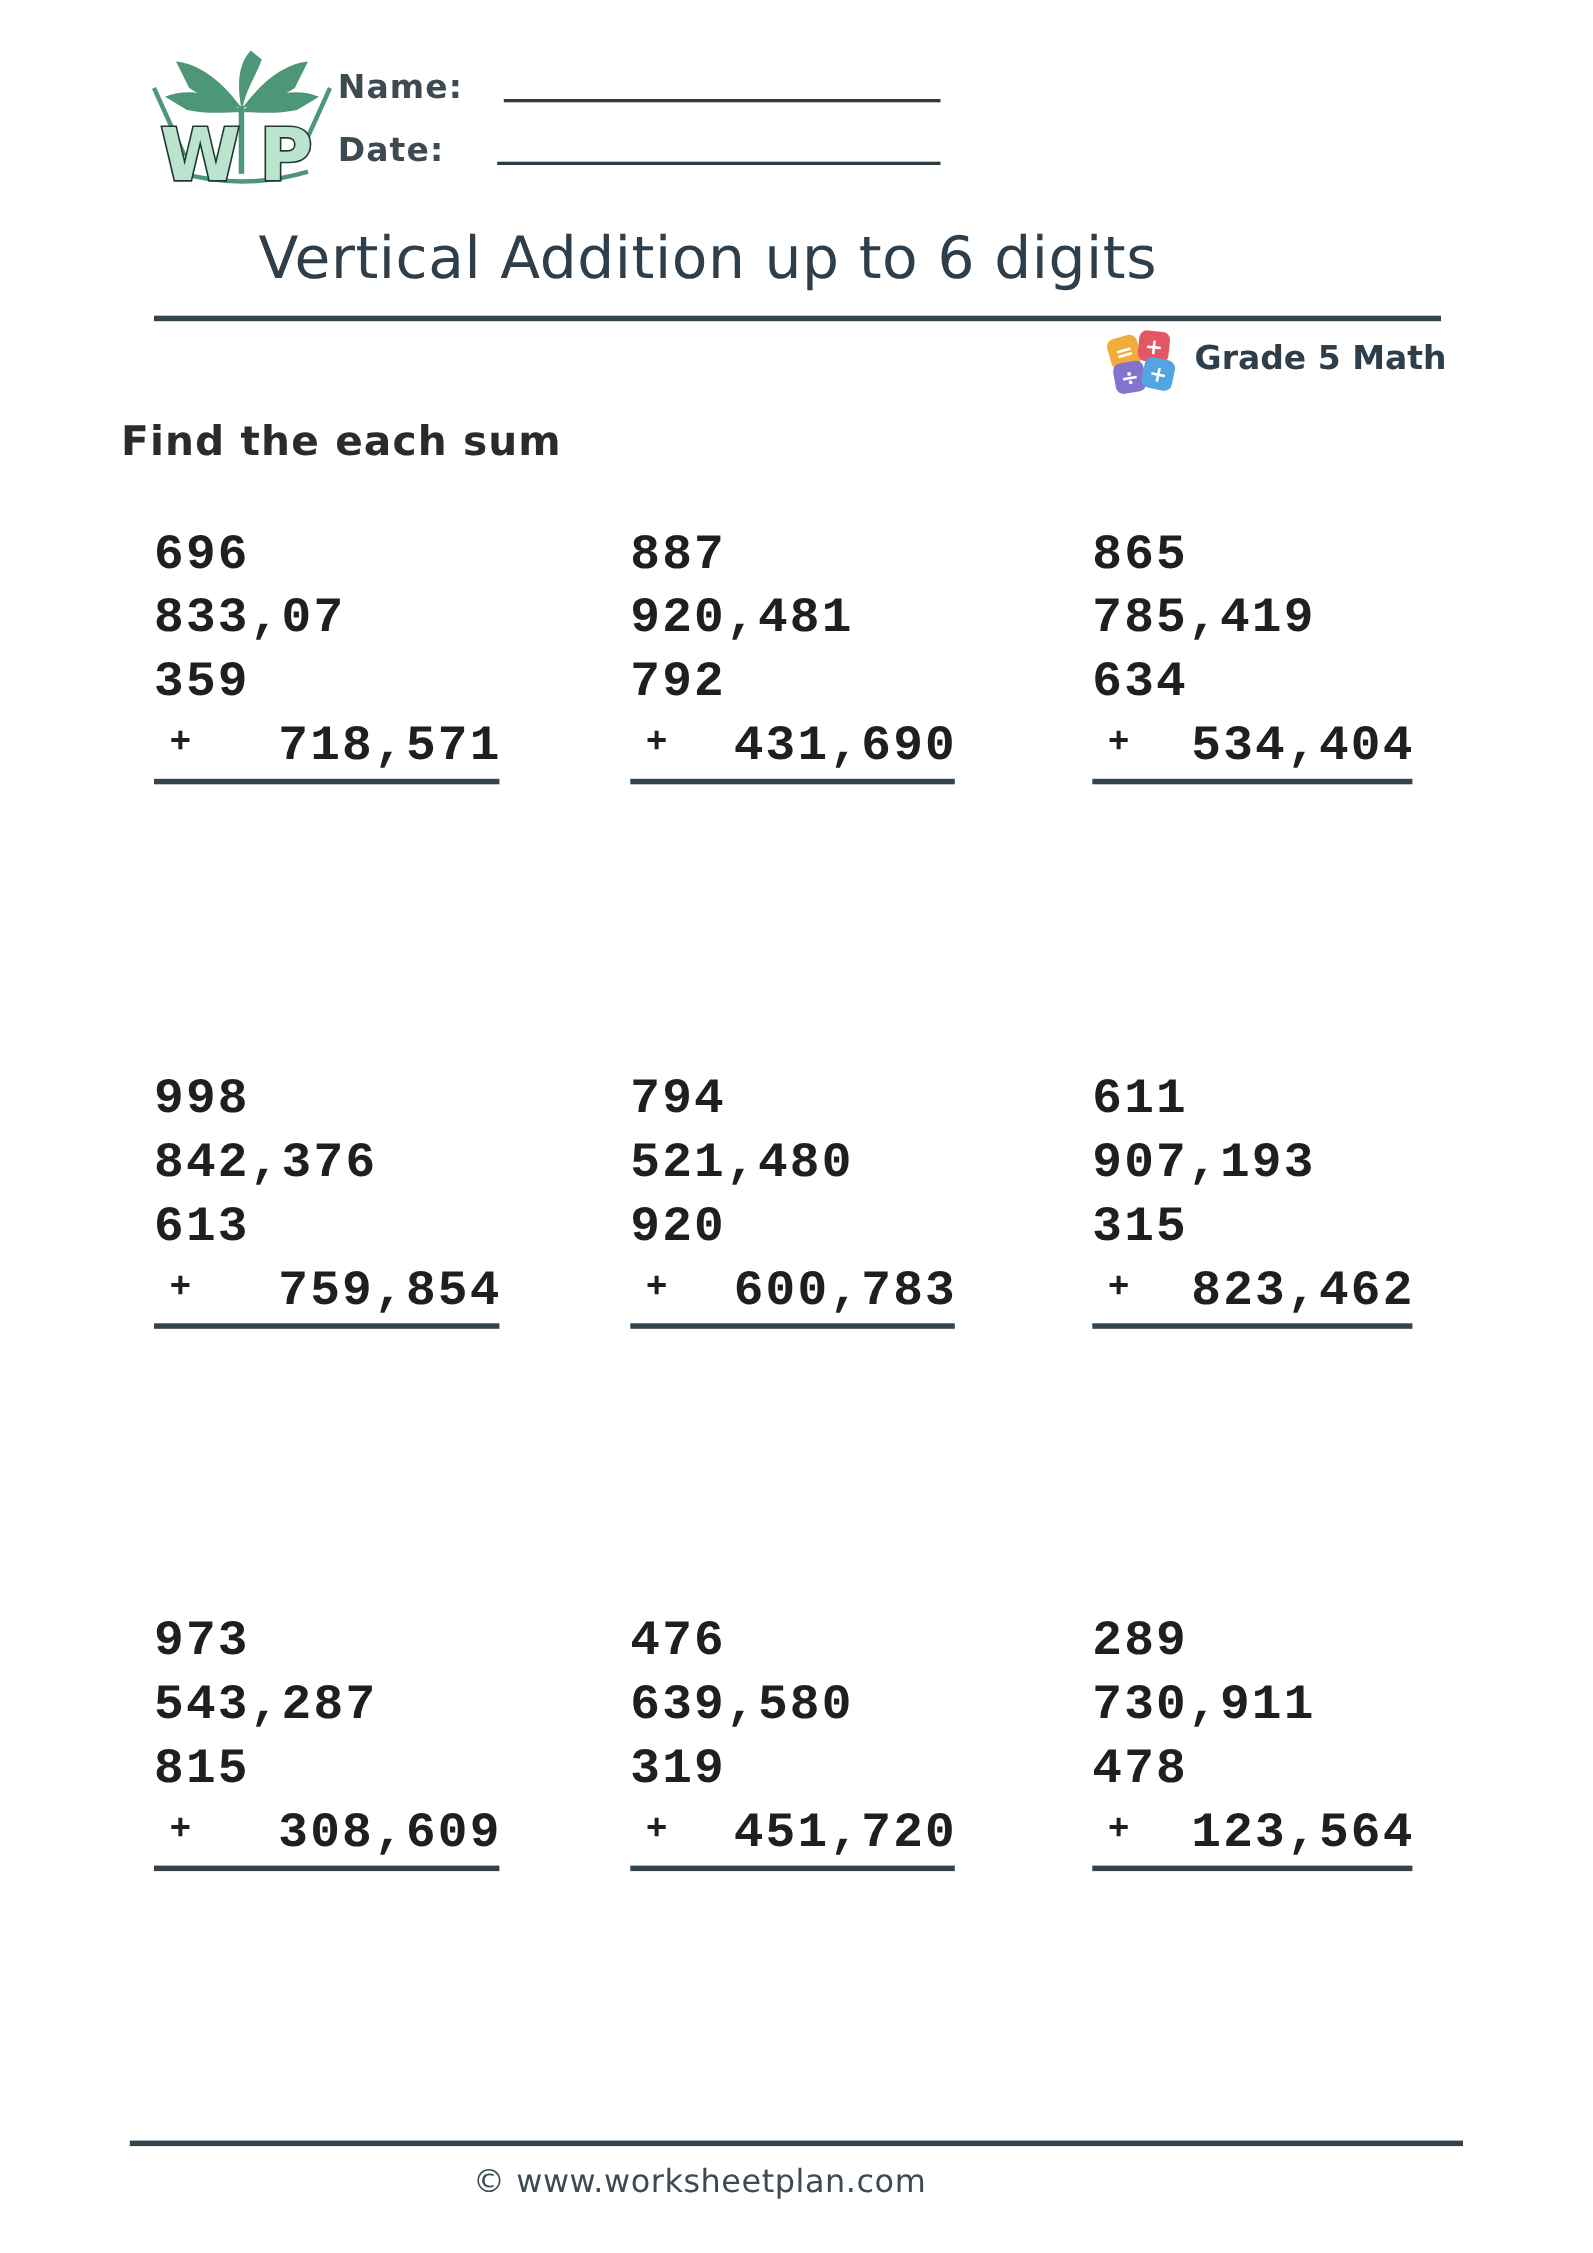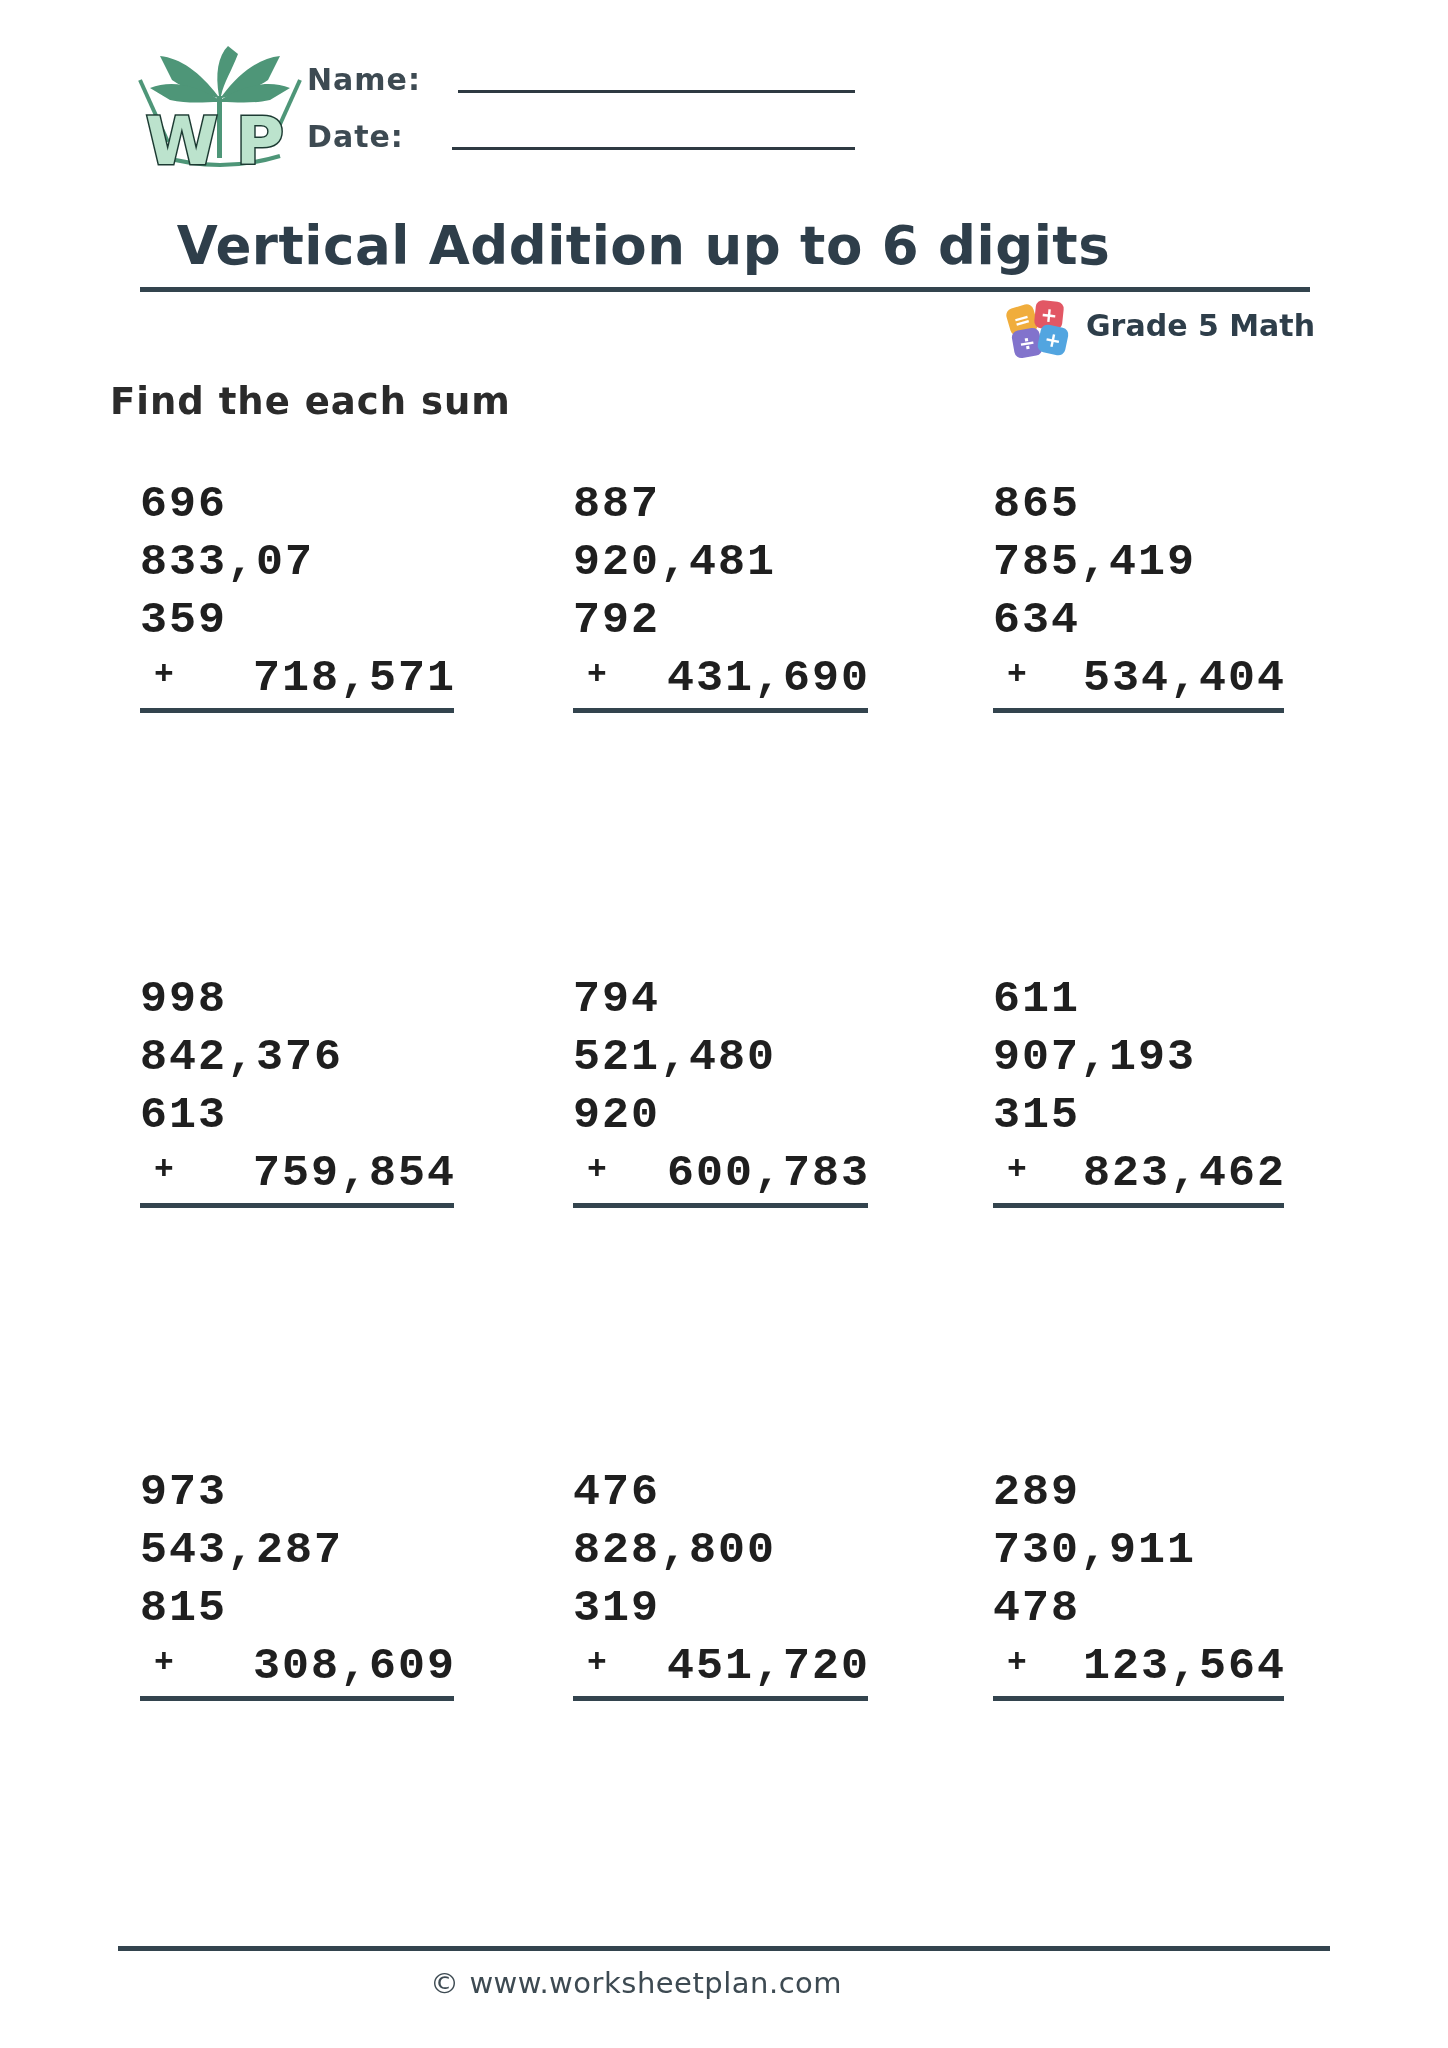--- a/index.html
+++ b/index.html
@@ -9,22 +9,22 @@
   
   .logo-svg{position:absolute;left:126px;top:44px;}
   .field-label{position:absolute;font-size:30px;font-weight:600;color:var(--label,#3d4a52);letter-spacing:1px;text-align:center;}
   .name-label{left:307px;top:62px;}
   .date-label{left:307px;top:119px;}
   .write-line{position:absolute;height:0;border-top:3px solid var(--rule,#2e3a42);}
   .name-line{left:458px;top:90px;width:397px;}
   .date-line{left:452px;top:147px;width:403px;}
 
   
-  .title{position:absolute;left:0;top:215px;width:1287px;text-align:center;
-         font-size:53px;font-weight:700;color:var(--title,#2e3e4a);letter-spacing:.5px;white-space:nowrap;}
+  .title{position:absolute;left:0;top:205px;width:1287px;text-align:center;
+         font-size:53px;font-weight:400;color:var(--title,#2e3e4a);letter-spacing:.5px;white-space:nowrap;}
   .title-rule{position:absolute;left:140px;top:287px;width:1170px;height:5px;background:var(--line,#33444e);}
 
   
   .badge-icon{position:absolute;left:1008px;top:301px;width:70px;height:62px;}
   .tile{position:absolute;width:28px;height:28px;border-radius:7px;display:flex;align-items:center;justify-content:center;
         color:#fff;font-size:20px;font-weight:800;line-height:1;}
   .tile-eq{left:0;top:5px;background:var(--c-yellow,#f0ad3c);transform:rotate(-16deg);}
   .tile-plus1{left:27px;top:0;background:var(--c-red,#e25764);transform:rotate(6deg);}
   .tile-div{left:5px;top:28px;background:var(--c-purple,#8273cc);transform:rotate(-10deg);}
   .tile-plus2{left:31px;top:25px;background:var(--c-blue,#52a5e0);transform:rotate(12deg);}
@@ -154,21 +154,21 @@
     <div class="addend">543,287</div>
     <div class="addend">815</div>
     <div class="addend-last">
       <span class="plus">+</span>
       <span class="addend">308,609</span>
     </div>
   </div>
 
   <div class="problem r3 c2">
     <div class="addend">476</div>
-    <div class="addend">828,800</div>
+    <div class="addend">639,580</div>
     <div class="addend">319</div>
     <div class="addend-last">
       <span class="plus">+</span>
       <span class="addend">451,720</span>
     </div>
   </div>
 
   <div class="problem r3 c3">
     <div class="addend">289</div>
     <div class="addend">730,911</div>

